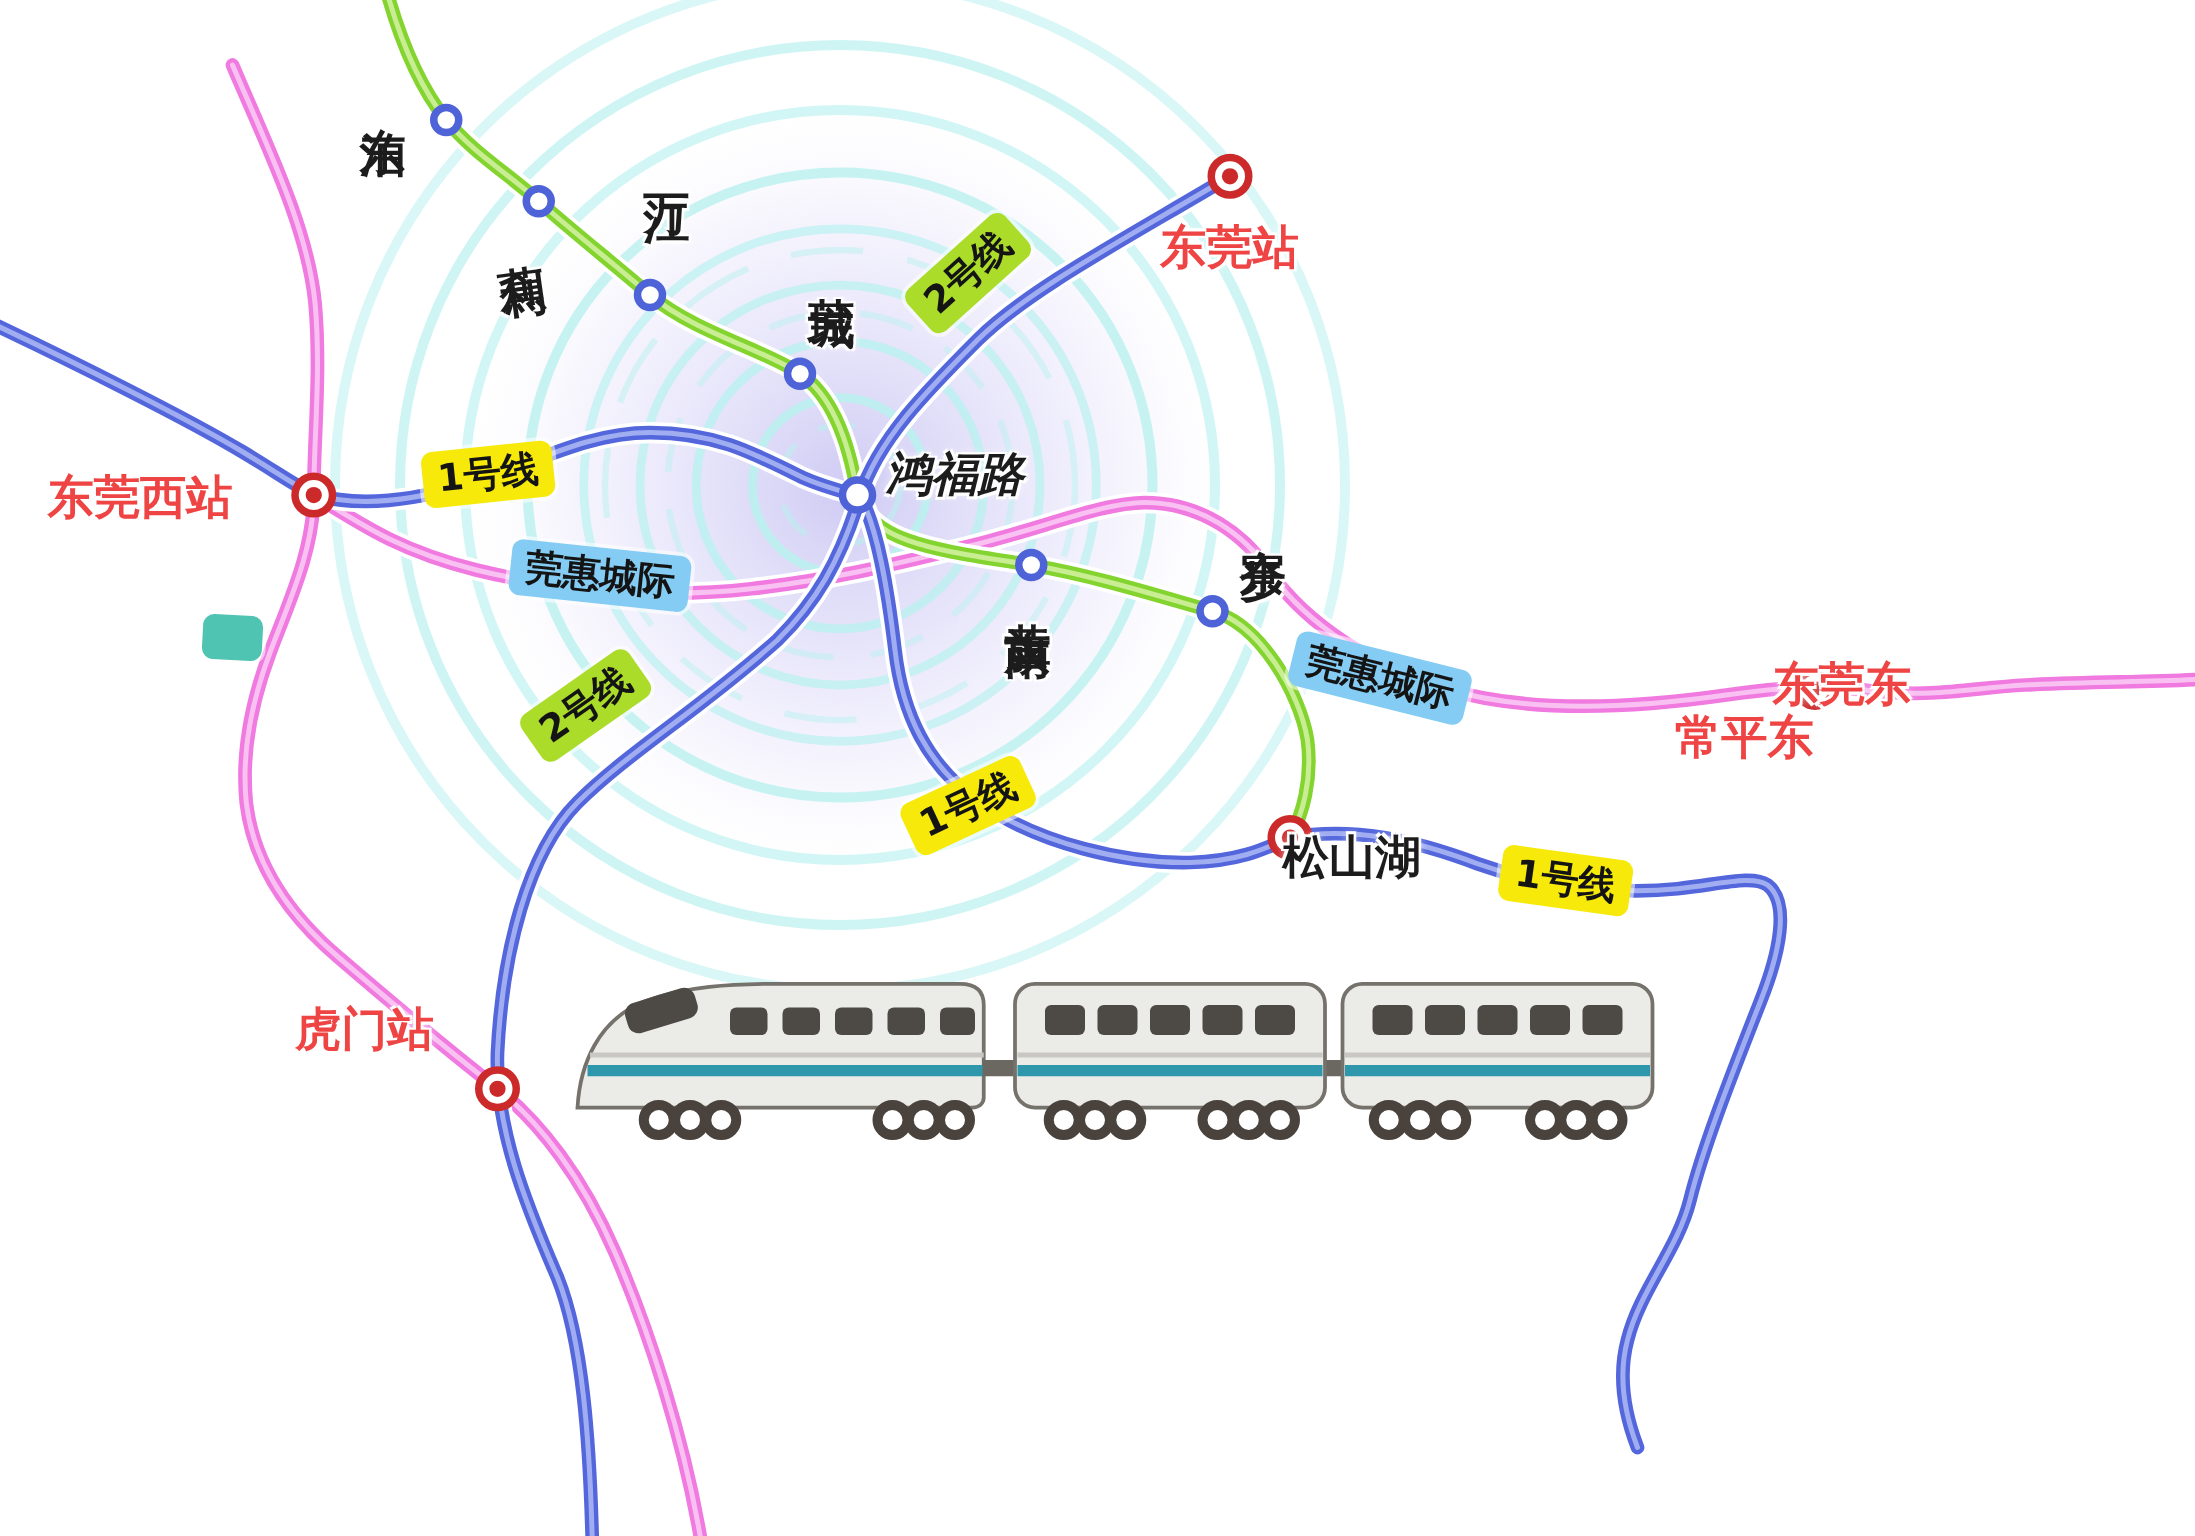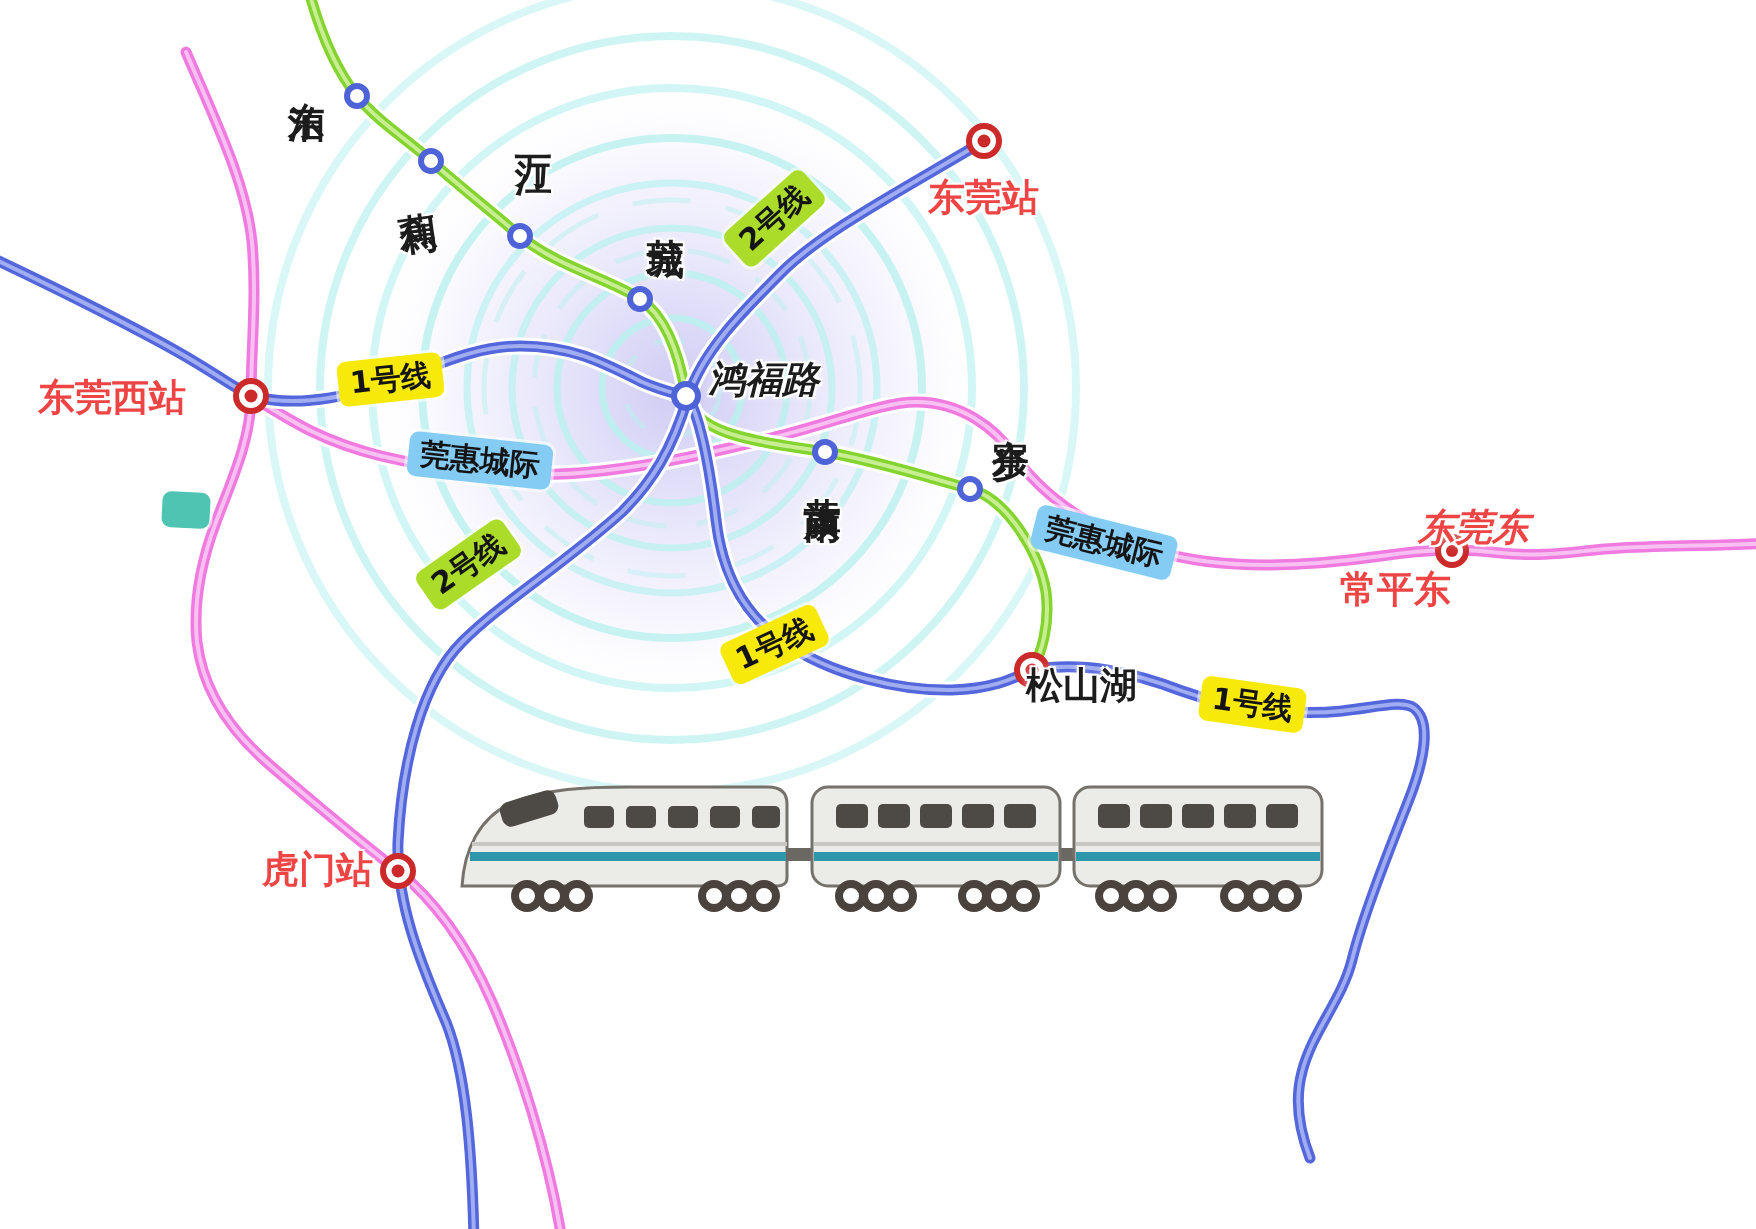--- a/index.html
+++ b/index.html
@@ -185,24 +185,24 @@
 
   <div class="label v" style="left:285px;top:72px;">东泊</div>
   <div class="label v" style="left:390px;top:183px;transform:rotate(-8deg);">蕉利</div>
   <div class="label v" style="left:512px;top:126px;">万江</div>
   <div class="label v" style="left:644px;top:208px;">莞城</div>
   <div class="label pink" style="left:928px;top:178px;">东莞站</div>
   <div class="label" style="left:708px;top:360px;font-style:italic;">鸿福路</div>
   <div class="label v" style="left:801px;top:468px;">黄旗南</div>
   <div class="label v" style="left:989px;top:410px;">寮步</div>
   <div class="label pink" style="left:38px;top:378px;">东莞西站</div>
-  <div class="label pink" style="left:1418px;top:508px;font-style:italic;">东莞东</div>
+  <div class="label pink" style="left:1418px;top:528px;">东莞东</div>
   <div class="label pink" style="left:1340px;top:570px;">常平东</div>
   <div class="label" style="left:1026px;top:666px;">松山湖</div>
-  <div class="label pink" style="left:236px;top:850px;margin-left:26px;">虎门站</div>
+  <div class="label pink" style="left:236px;top:804px;">虎门站</div>
 
   <div class="badge yellow" style="left:338px;top:357px;transform:rotate(-6deg);">1号线</div>
   <div class="badge yellow" style="left:722px;top:622px;transform:rotate(-25deg);">1号线</div>
   <div class="badge yellow" style="left:1200px;top:682px;transform:rotate(8deg);">1号线</div>
   <div class="badge lime" style="left:722px;top:196px;transform:rotate(-42deg);">2号线</div>
   <div class="badge lime" style="left:416px;top:542px;transform:rotate(-35deg);">2号线</div>
   <div class="badge sky" style="left:408px;top:438px;transform:rotate(6deg);">莞惠城际</div>
   <div class="badge sky" style="left:1032px;top:520px;transform:rotate(14deg);">莞惠城际</div>
   <div class="badge teal" style="left:162px;top:492px;transform:rotate(3deg);">穗深城际</div>
 

